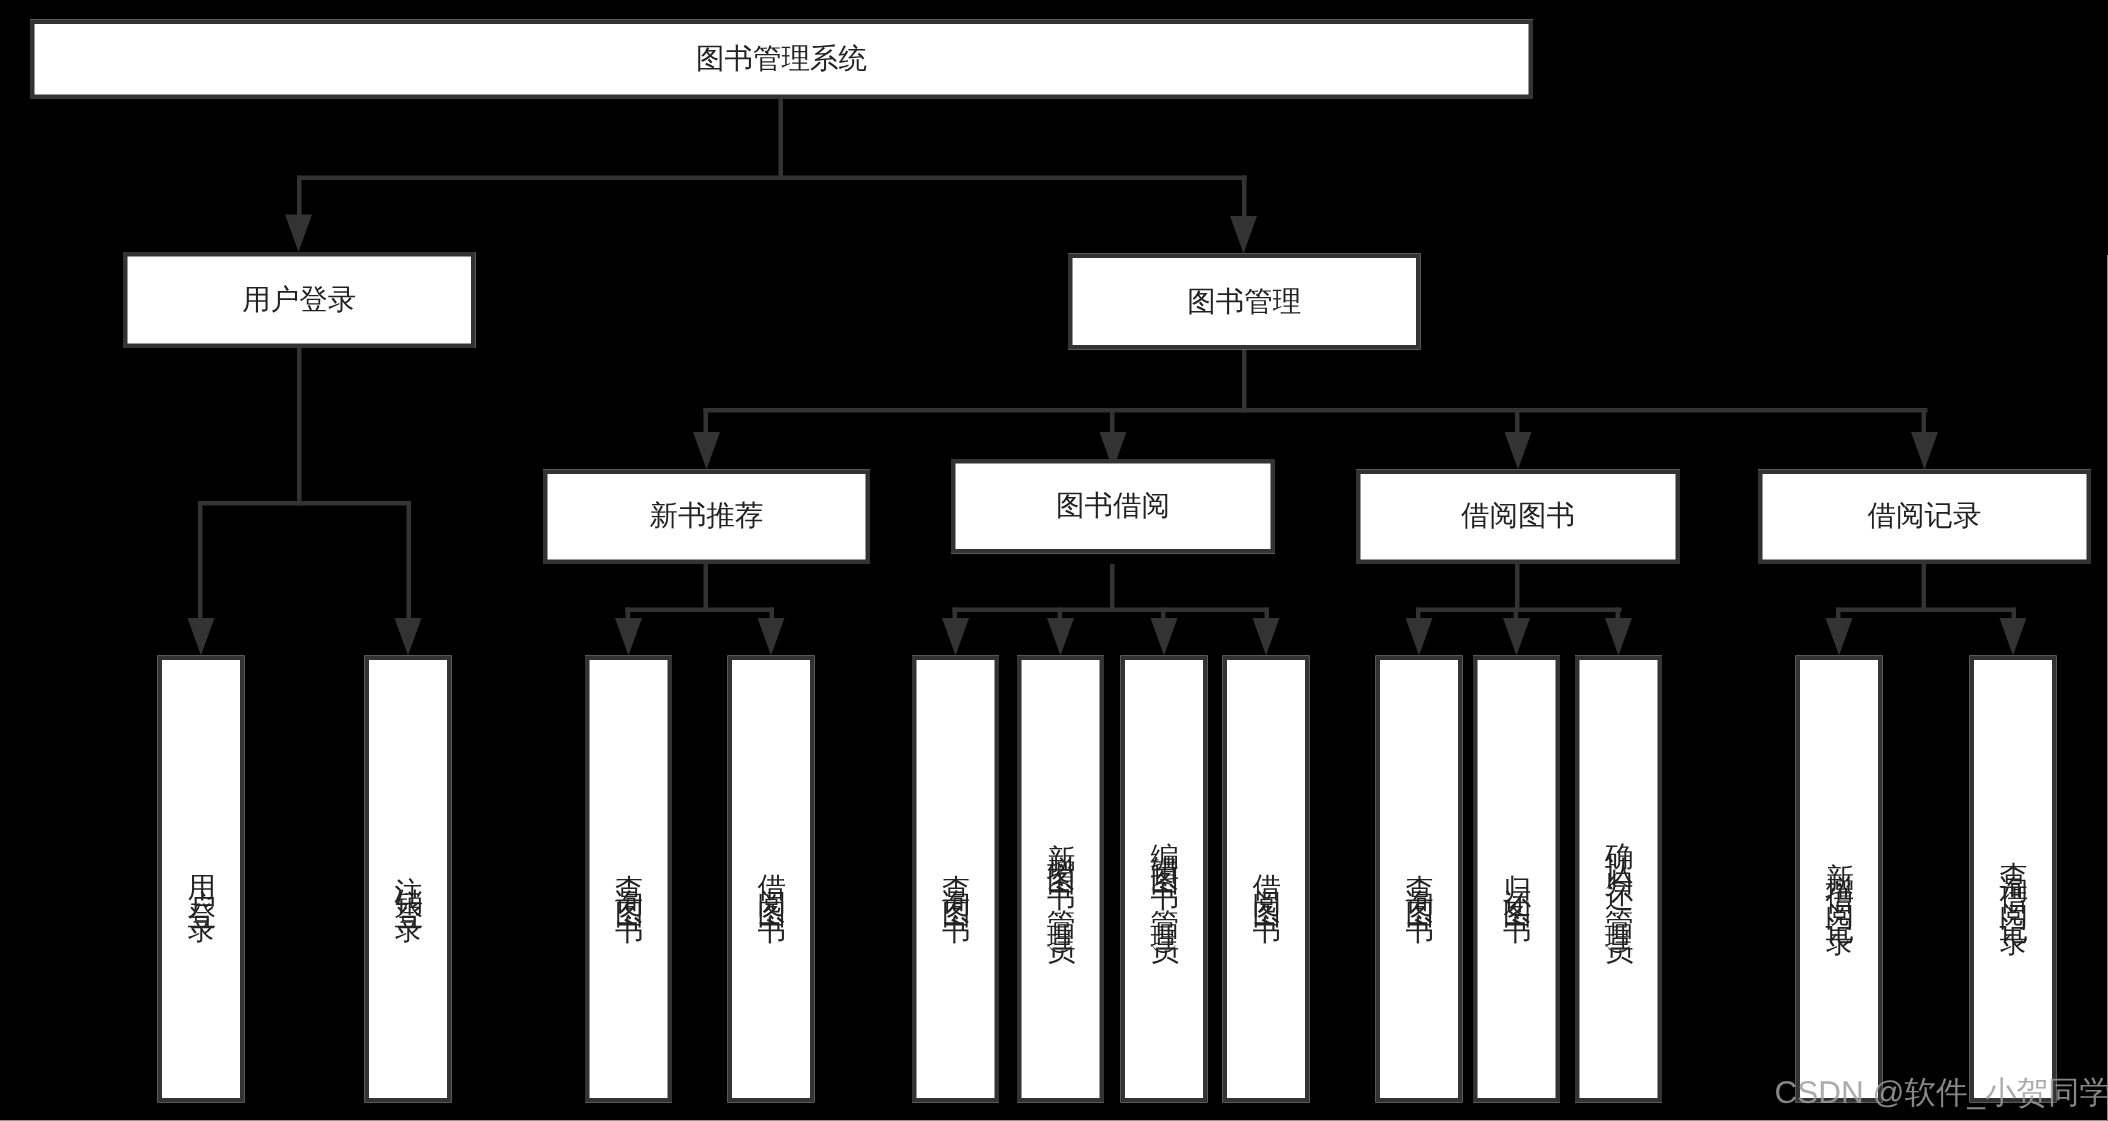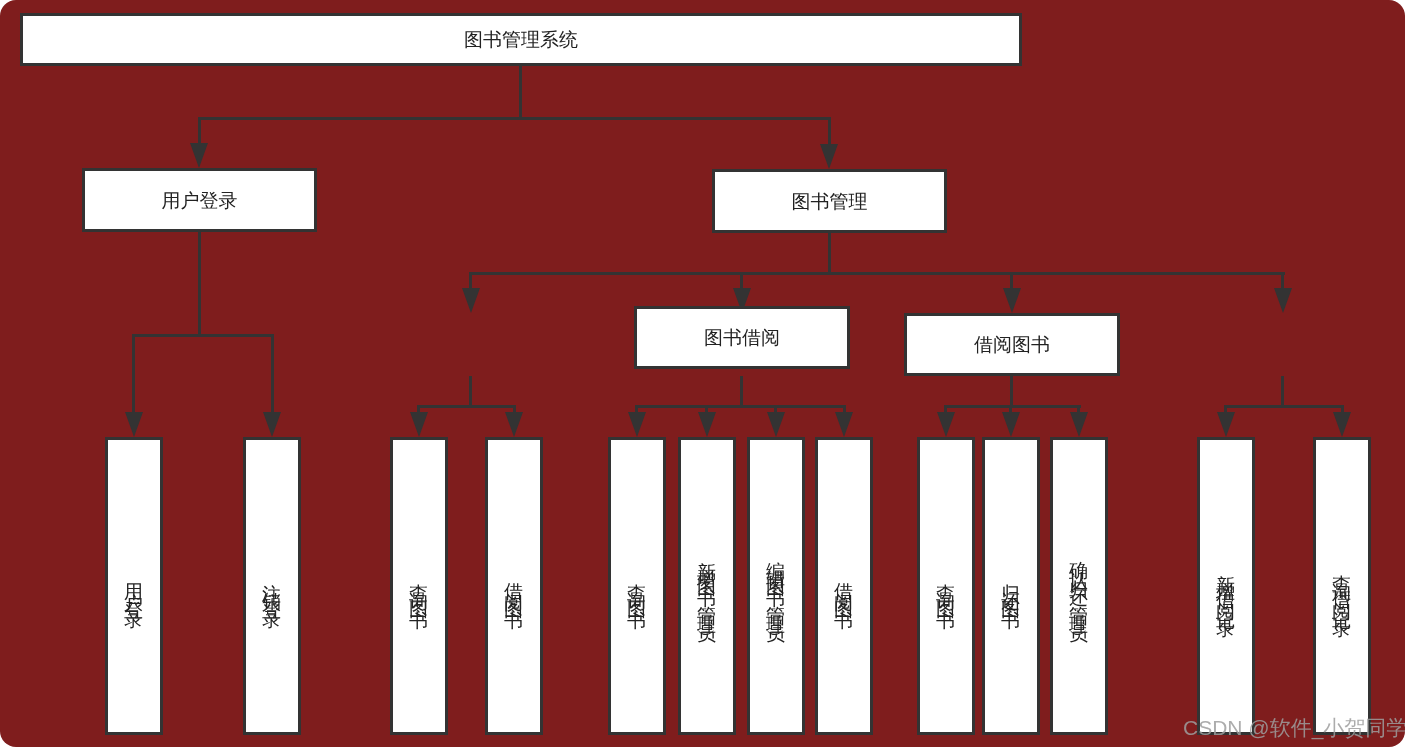--- a/index.html
+++ b/index.html
@@ -1,19 +1,18 @@
 <!DOCTYPE html>
 <html><head>
 <meta charset="utf-8">
 <style>
   html,body{margin:0;padding:0;background:#ffffff;}
   .canvas{
-    position:relative;width:1405px;height:747px;background:#7f1d1d;overflow:hidden;
+    position:relative;width:1405px;height:747px;background:#000000;overflow:hidden;
     font-family:"Liberation Sans","DejaVu Sans",sans-serif;
-    border-radius:16px;
   }
   .box{
     position:absolute;box-sizing:border-box;border:3px solid #333333;background:#ffffff;
     display:flex;align-items:center;justify-content:center;
     color:#222222;font-size:19px;line-height:1;z-index:2;
   }
   .box .lbl{white-space:nowrap;}
   .vbox .lbl{
     writing-mode:vertical-rl;text-orientation:upright;letter-spacing:9px;white-space:nowrap;
   }
@@ -38,25 +37,31 @@
     <span class="lbl">图书管理系统</span>
   </div>
 
   <div class="box" style="left:82px;top:168px;width:235px;height:64px;">
     <span class="lbl">用户登录</span>
   </div>
   <div class="box" style="left:712px;top:169px;width:235px;height:64px;">
     <span class="lbl">图书管理</span>
   </div>
 
+  <div class="box" style="left:362px;top:313px;width:218px;height:63px;">
+    <span class="lbl">新书推荐</span>
+  </div>
   <div class="box" style="left:634px;top:306px;width:216px;height:63px;">
     <span class="lbl">图书借阅</span>
   </div>
   <div class="box" style="left:904px;top:313px;width:216px;height:63px;">
     <span class="lbl">借阅图书</span>
+  </div>
+  <div class="box" style="left:1172px;top:313px;width:222px;height:63px;">
+    <span class="lbl">借阅记录</span>
   </div>
 
   <div class="box vbox" style="left:105px;top:437px;width:58px;height:298px;">
     <span class="lbl">用户登录</span>
   </div>
   <div class="box vbox" style="left:243px;top:437px;width:58px;height:298px;">
     <span class="lbl">注销登录</span>
   </div>
 
   <div class="box vbox" style="left:390px;top:437px;width:58px;height:298px;">

